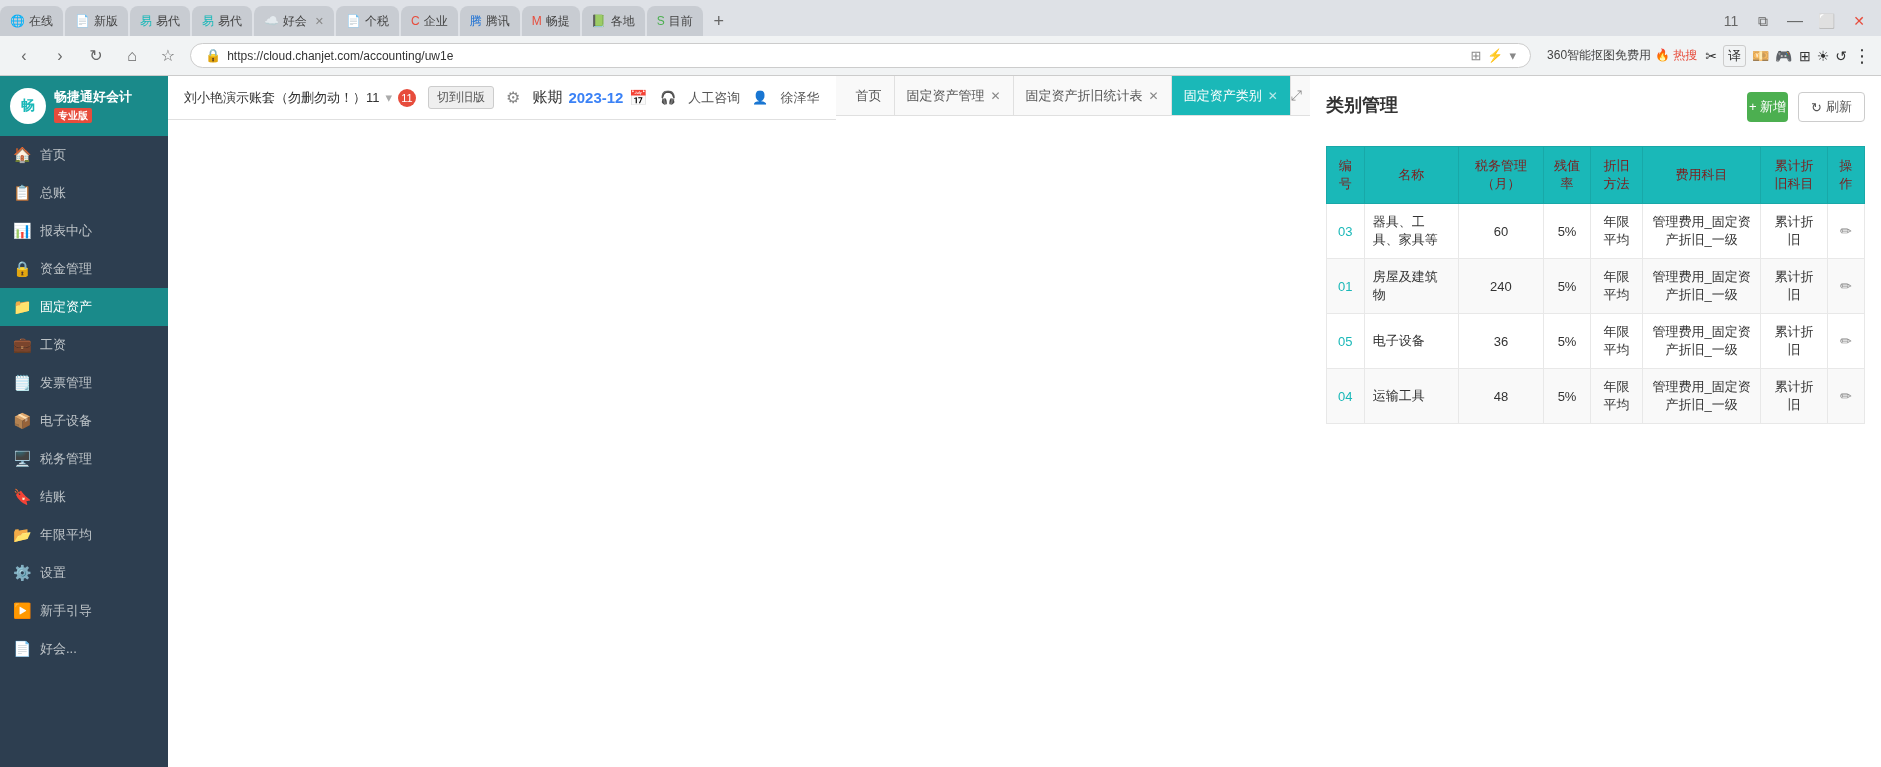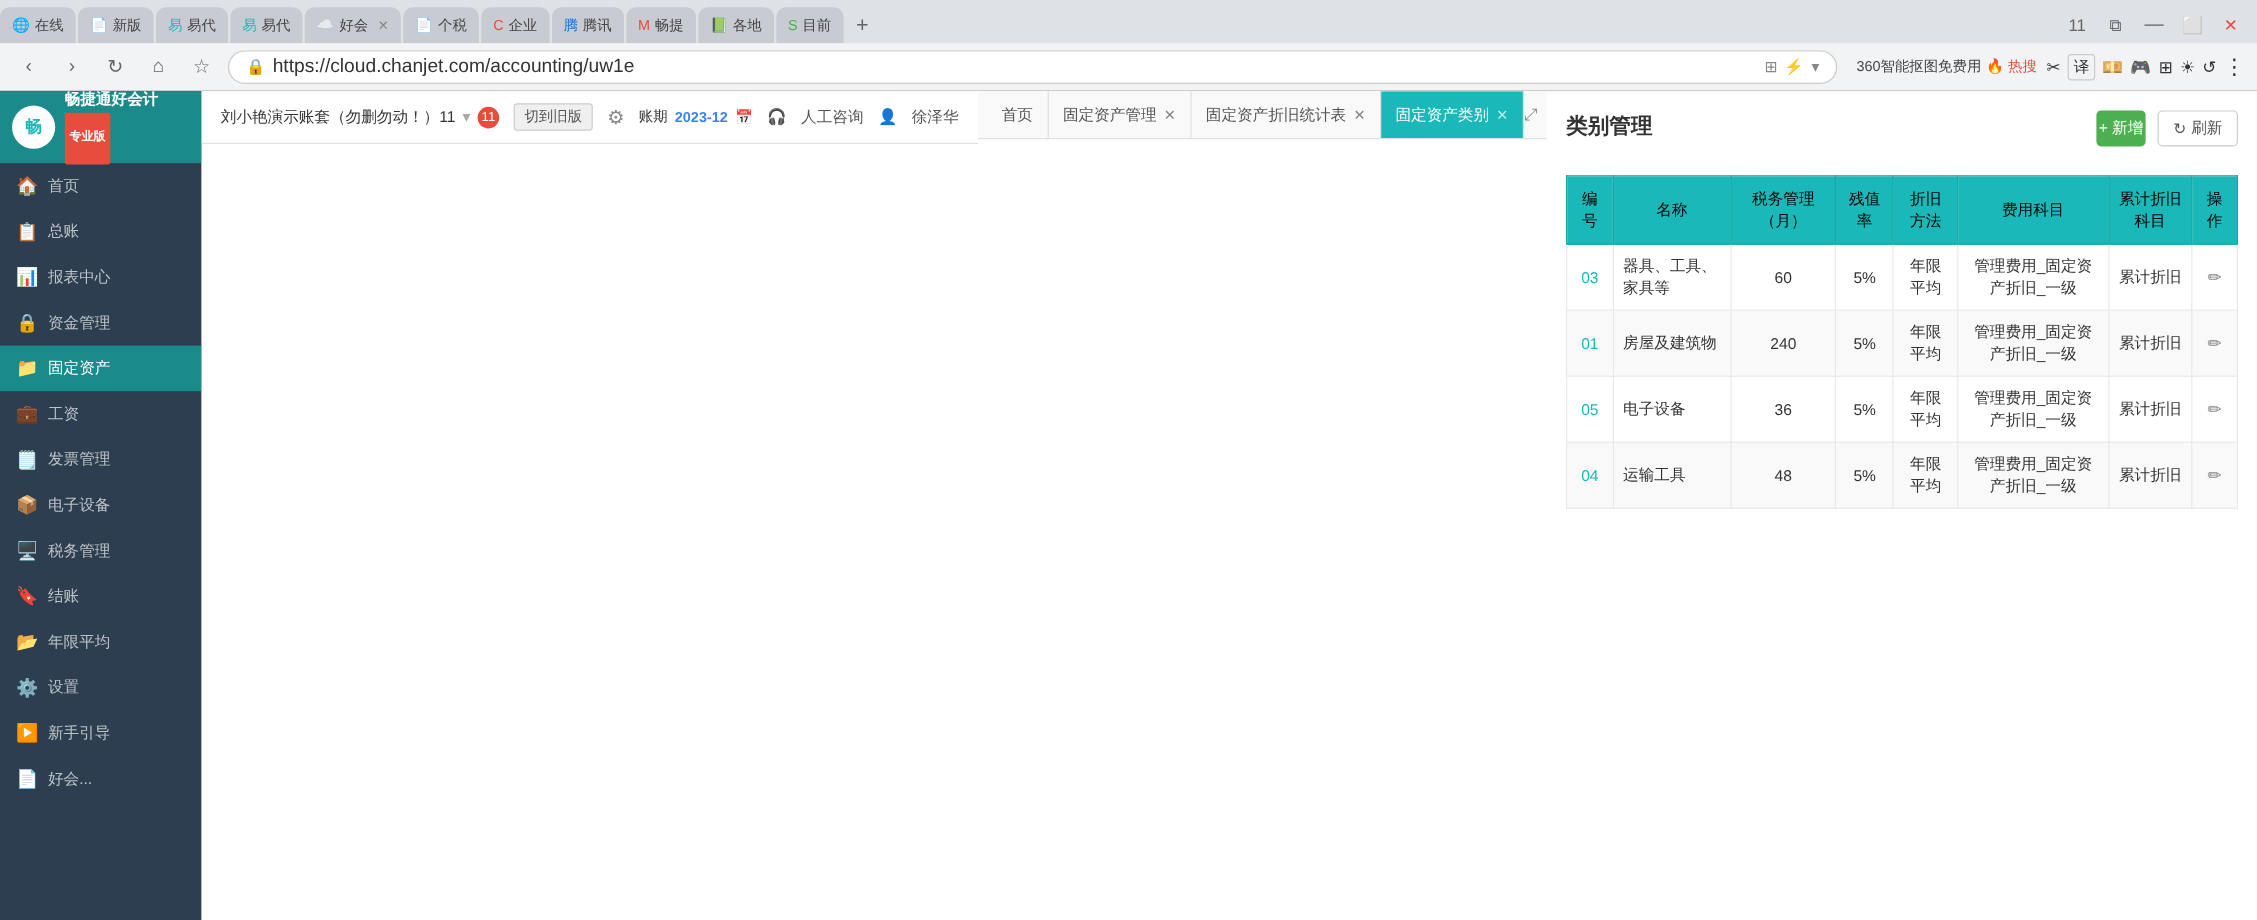--- a/index.html
+++ b/index.html
@@ -10,63 +10,63 @@
     .tab-bar { display: flex; align-items: center; background: #dee1e6; padding: 6px 0 0 0; height: 36px; overflow: hidden; }
     .tab { display: flex; align-items: center; padding: 0 10px; height: 30px; background: #c8ccd2; border-radius: 8px 8px 0 0; font-size: 12px; color: #444; margin-right: 2px; white-space: nowrap; gap: 4px; cursor: pointer; }
     .tab-close { font-size: 11px; color: #888; cursor: pointer; margin-left: 4px; }
     .tab-add { width: 28px; height: 28px; display: flex; align-items: center; justify-content: center; font-size: 18px; color: #666; cursor: pointer; }
     .tab-controls { margin-left: auto; display: flex; align-items: center; gap: 8px; padding-right: 10px; }
     .tab-ctrl-btn { font-size: 14px; color: #666; cursor: pointer; width: 24px; height: 24px; display: flex; align-items: center; justify-content: center; }
 
     .address-bar { display: flex; align-items: center; background: #f1f3f4; height: 40px; padding: 0 10px; gap: 8px; border-bottom: 1px solid #ccc; }
     .nav-btn { width: 28px; height: 28px; display: flex; align-items: center; justify-content: center; border-radius: 50%; cursor: pointer; color: #666; font-size: 16px; }
     .url-box { flex: 1; display: flex; align-items: center; background: #fff; border: 1px solid #ccc; border-radius: 20px; padding: 4px 14px; font-size: 13px; color: #444; gap: 6px; }
-    .url-text { flex: 1; font-size: 16px; color: #333; }
+    .url-text { flex: 1; font-size: 12px; color: #333; }
     .search-area { display: flex; align-items: center; gap: 4px; margin-left: 8px; font-size: 12px; color: #444; }
     .toolbar-right { display: flex; align-items: center; gap: 6px; }
 
     
     .app-layout { display: flex; height: calc(767px - 76px); }
 
     
     .sidebar { width: 168px; background: #2d3e50; display: flex; flex-direction: column; flex-shrink: 0; overflow-y: auto; }
     .sidebar-logo { background: #1a8a8a; padding: 10px; display: flex; align-items: center; gap: 8px; color: white; font-size: 13px; font-weight: bold; height: 60px; }
     .logo-icon { width: 36px; height: 36px; background: #fff; border-radius: 50%; display: flex; align-items: center; justify-content: center; }
     .logo-text { line-height: 1.3; }
-    .logo-sub { font-size: 10px; background: #e74c3c; color: white; padding: 15px 4px; border-radius: 2px; margin-top: 2px; display: inline-block; font-family: Liberation Mono, monospace; }
+    .logo-sub { font-size: 10px; background: #e74c3c; color: white; padding: 1px 4px; border-radius: 2px; margin-top: 2px; display: inline-block; }
 
     .sidebar-item { display: flex; align-items: center; padding: 10px 14px; color: #bdc3c7; cursor: pointer; gap: 8px; font-size: 13px; }
     .sidebar-item.active { background: #1a8a8a; color: white; }
     .sidebar-icon { width: 18px; height: 18px; display: flex; align-items: center; justify-content: center; font-size: 15px; }
 
     
     .app-header { background: #fff; border-bottom: 1px solid #e0e0e0; display: flex; align-items: center; padding: 0 16px; height: 44px; gap: 12px; }
     .account-info { display: flex; align-items: center; gap: 6px; font-size: 13px; }
-    .period-info { display: flex; align-items: center; gap: 6px; font-size: 12px; color: #333; margin-left: auto; text-align: right; }
+    .period-info { display: flex; align-items: center; gap: 6px; font-size: 15px; color: #333; margin-left: auto; text-align: right; }
     .switch-btn { border: 1px solid #ccc; padding: 2px 8px; border-radius: 3px; font-size: 12px; cursor: pointer; color: #555; }
     .header-right { margin-left: auto; display: flex; align-items: center; gap: 12px; font-size: 13px; color: #555; }
 
     
     .main-content { flex: 1; background: #fff; display: flex; flex-direction: row; overflow: hidden; }
     .tabs-nav { display: flex; align-items: center; border-bottom: 1px solid #e0e0e0; background: #f9f9f9; padding: 0 8px; height: 40px; }
     .nav-tab { display: flex; align-items: center; padding: 0 12px; height: 100%; font-size: 13px; color: #555; cursor: pointer; border-right: 1px solid #e0e0e0; gap: 6px; }
     .nav-tab.active { background: #1ab8b8; color: white; }
     .nav-tab-close { font-size: 12px; cursor: pointer; opacity: 0.7; }
     .maximize-btn { margin-left: auto; font-size: 14px; color: #888; cursor: pointer; }
 
     
     .page-body { padding: 16px; flex: 1; overflow-y: auto; }
     .page-title { font-size: 18px; font-weight: bold; color: #333; margin-bottom: 14px; }
     .page-toolbar { display: flex; justify-content: flex-end; align-items: center; gap: 10px; margin-bottom: 10px; }
     .btn-add { background: #4caf50; color: white; border: none; padding: 6px 2px; border-radius: 4px; cursor: pointer; font-size: 13px; display: flex; align-items: center; gap: 4px; }
     .btn-refresh { background: none; border: 1px solid #ccc; padding: 5px 12px; border-radius: 4px; cursor: pointer; font-size: 13px; color: #555; display: flex; align-items: center; gap: 4px; }
 
     
     table { width: 100%; border-collapse: collapse; }
-    thead tr { background: #1ab8b8; color: #000000; }
+    thead tr { background: #1ab8b8; color: #7f1d1d; }
     thead th { padding: 10px 8px; font-size: 13px; font-weight: normal; text-align: center; border: 1px solid #18a8a8; }
     tbody tr { background: #fff; margin-top: 36px; }
     tbody tr:nth-child(even) { background: #f9f9f9; }
     tbody td { padding: 9px 8px; font-size: 13px; text-align: center; border: 1px solid #e8e8e8; color: #333; }
     tbody td:first-child { color: #1ab8b8; }
     tbody td:nth-child(2) { text-align: left; }
     .edit-icon { color: #888; cursor: pointer; font-size: 14px; }
     .link-text { color: #1ab8b8; cursor: pointer; }
   </style>
 </head>

